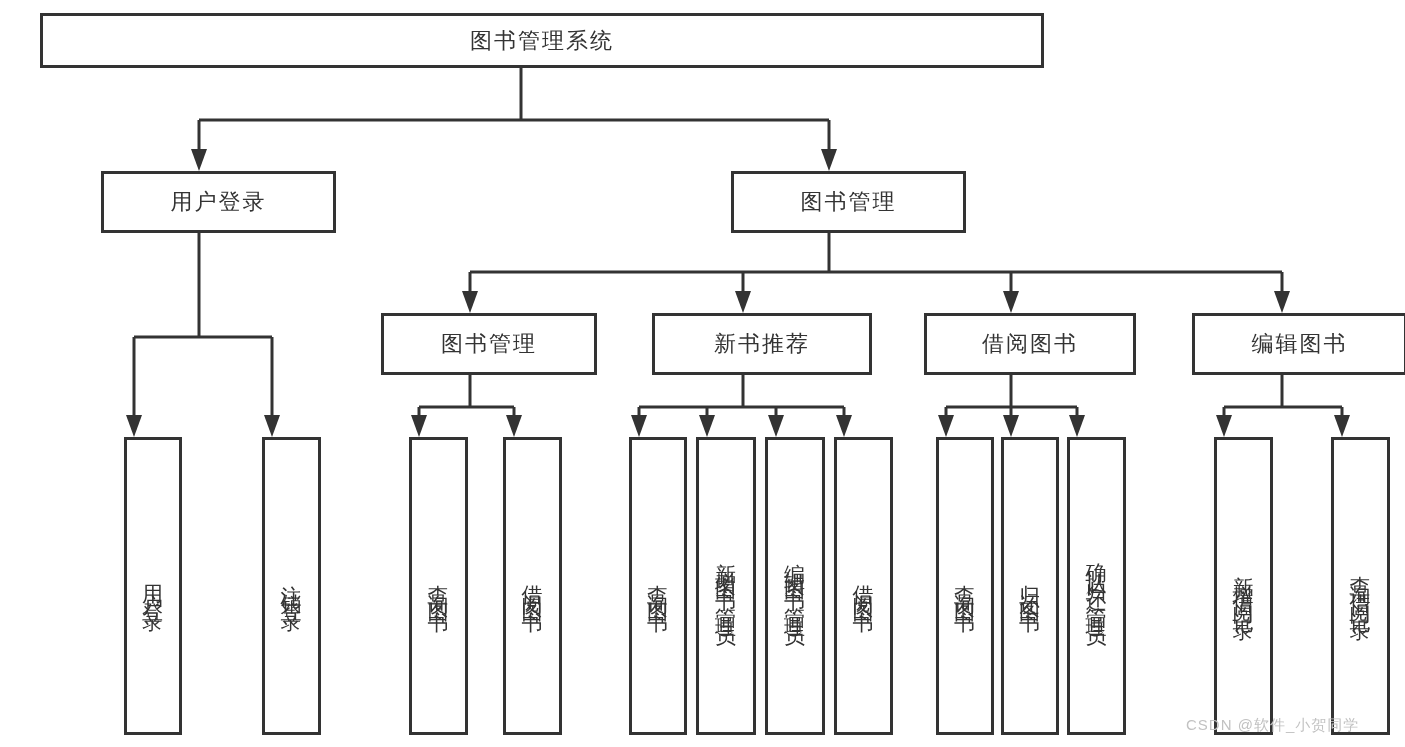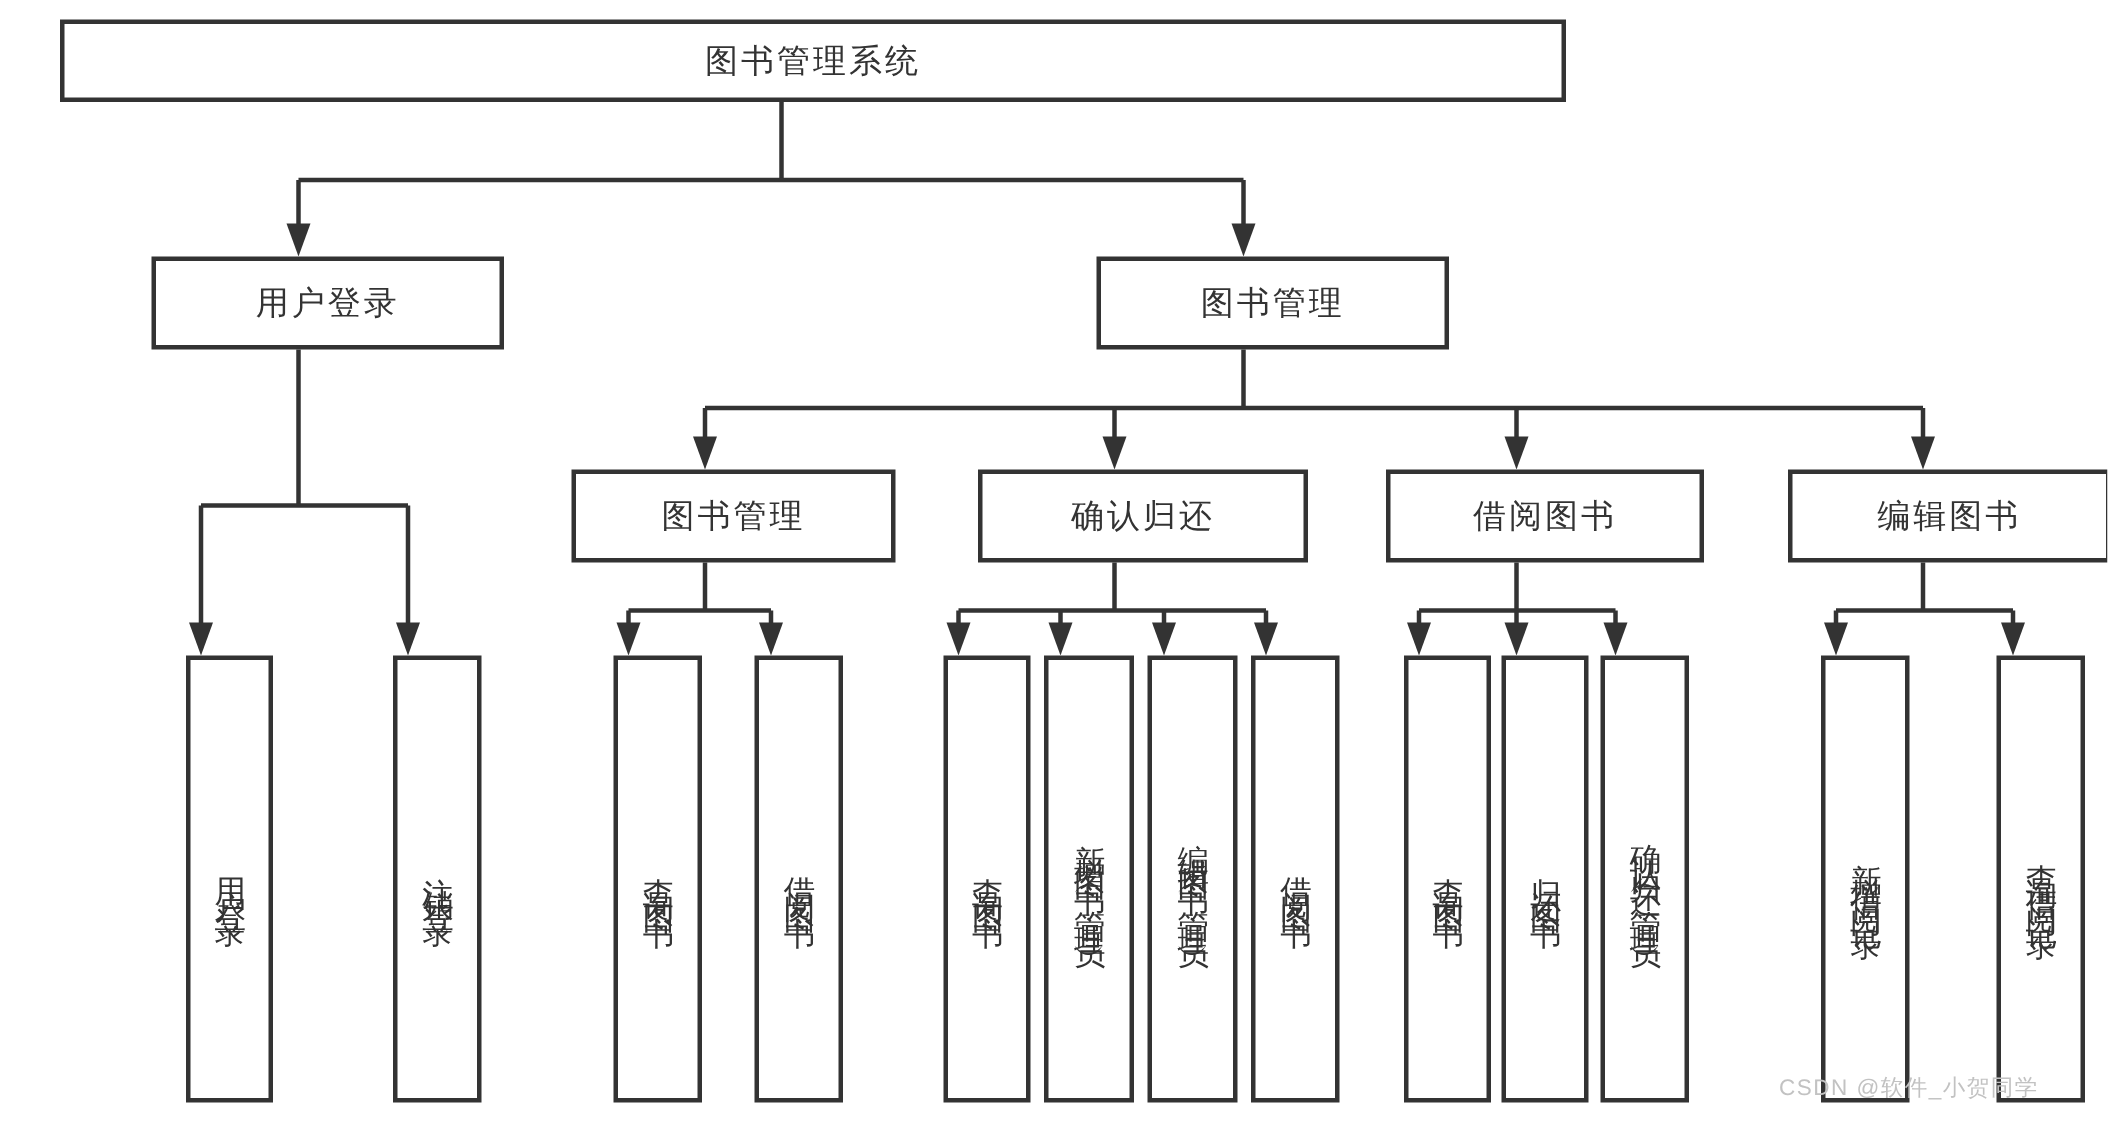--- a/index.html
+++ b/index.html
@@ -91,21 +91,21 @@
     <span>用户登录</span>
   </div>
   <div class="node hbox" style="left:712px;top:171px;width:235px;height:62px">
     <span>图书管理</span>
   </div>
 
   <div class="node hbox" style="left:362px;top:313px;width:216px;height:62px">
     <span>图书管理</span>
   </div>
   <div class="node hbox" style="left:633px;top:313px;width:220px;height:62px">
-    <span>确认归还</span>
+    <span>新书推荐</span>
   </div>
   <div class="node hbox" style="left:905px;top:313px;width:212px;height:62px">
     <span>借阅图书</span>
   </div>
   <div class="node hbox" style="left:1173px;top:313px;width:215px;height:62px">
     <span>编辑图书</span>
   </div>
 
   <div class="node vbox" style="left:105px;top:437px;width:58px;height:298px">
     <span class="vtext">用户登录</span>

